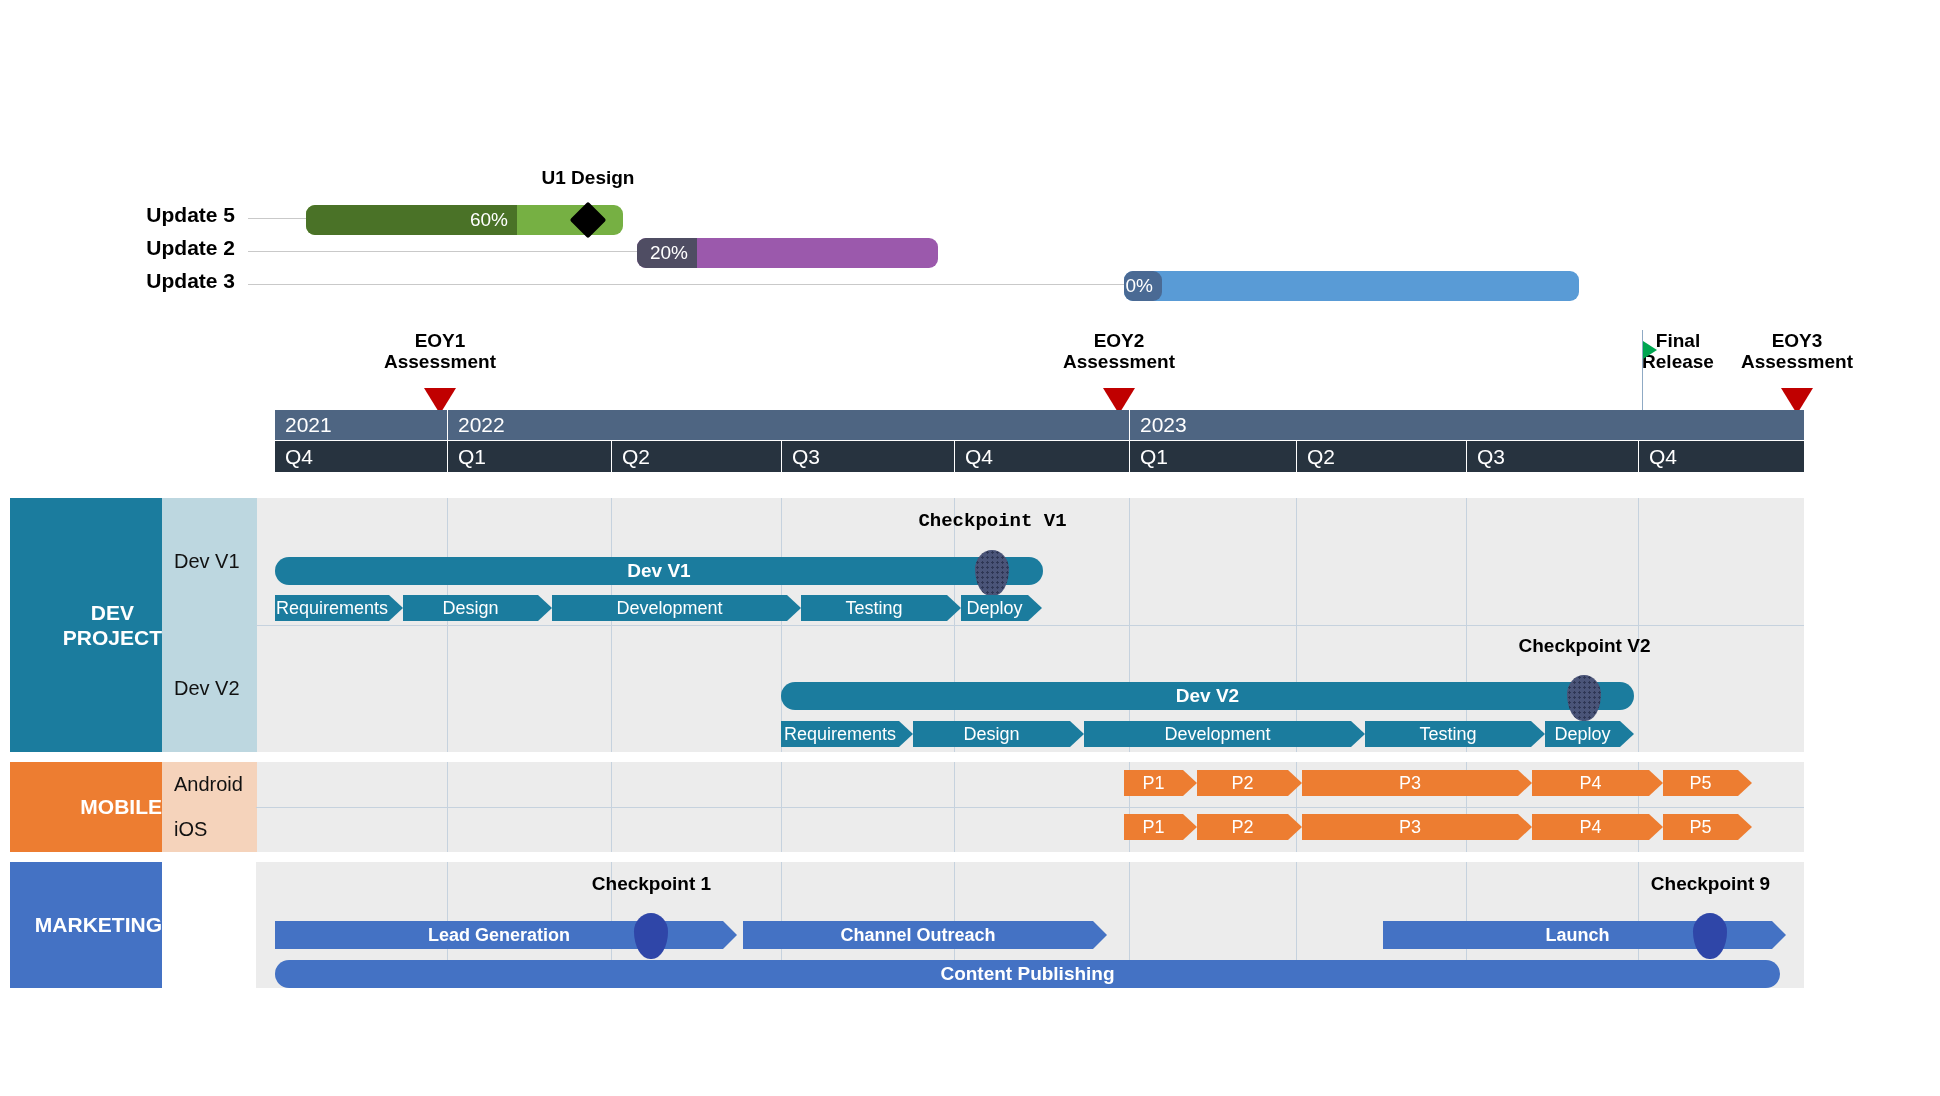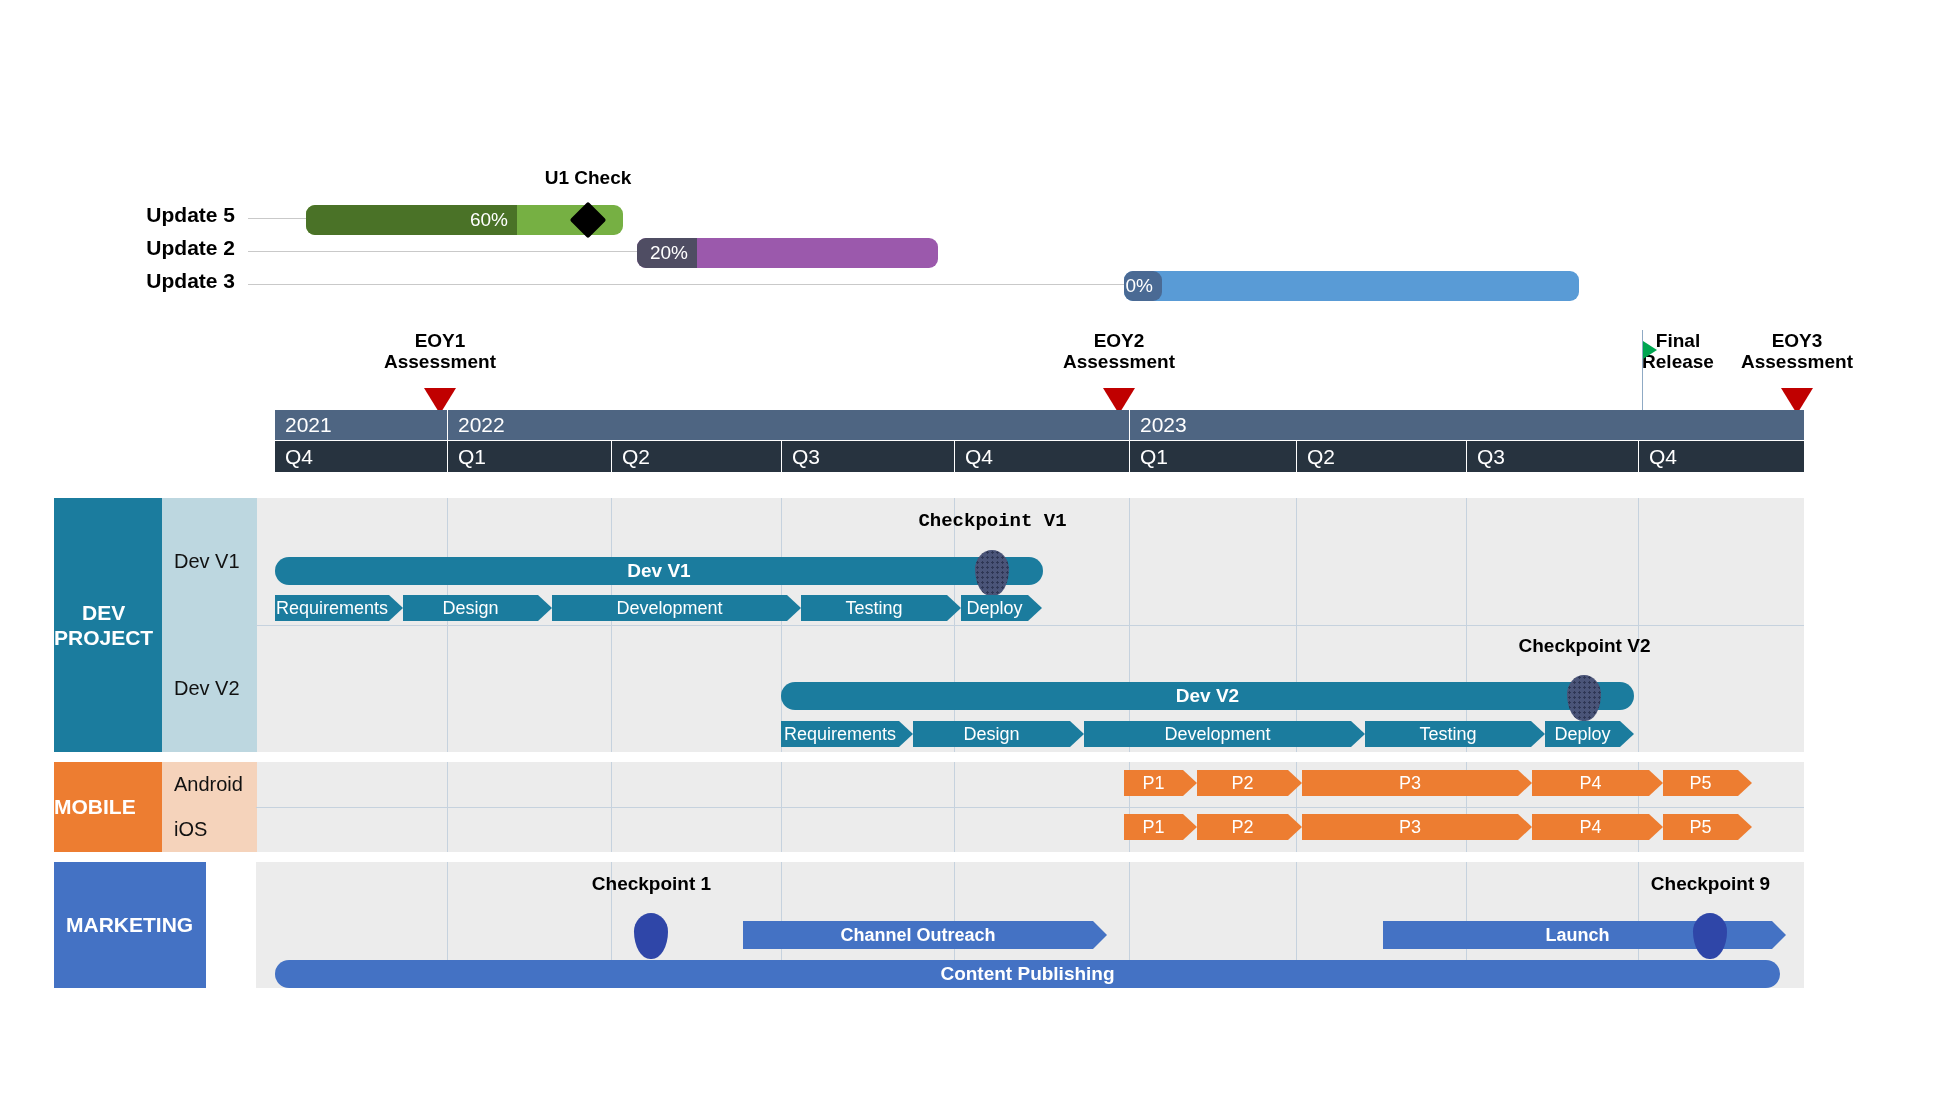--- a/index.html
+++ b/index.html
@@ -58,22 +58,22 @@
            border-left:1px solid #ffffff; }
   .q-cell.first{ border-left:none; }
 
   
   .band{ position:absolute; background:#ececec; }
   .gridline{ position:absolute; width:1px; background:#c6d2de; }
   .rowdiv{ position:absolute; height:1px; background:#c6d2de; }
 
   
   .grp{
-    position:absolute; display:flex; align-items:center; justify-content:flex-start;
-    color:#fff; font-weight:700; font-size:21px; text-align:center; line-height:1.2;margin-left:44px;
+    position:absolute; display:flex; align-items:center; justify-content:flex-end;
+    color:#fff; font-weight:700; font-size:21px; text-align:center; line-height:1.2;
   }
   .sub{
     position:absolute; display:flex; align-items:center;
     font-size:20px; color:#111; padding-left:12px;
   }
 
   
   .pillbar{
     position:absolute; border-radius:15px;
     display:flex; align-items:center; justify-content:center;
@@ -102,21 +102,21 @@
 </style>
 </head>
 <body>
 
 <div id="stage">
     <div class="upd-label" style="left: 20px; top: 203px; width: 215px;">Update 5</div>
     <div class="upd-line" style="left: 248px; top: 218px; width: 58px;"></div>
     <div class="upd-track" style="left: 306px; top: 205px; width: 317px; background: rgb(118, 176, 67);"></div>
     <div class="upd-fill" style="left: 306px; top: 205px; width: 211px; background: rgb(74, 114, 39);">60%</div>
     <div class="diamond" style="left: 575px; top: 207px;"></div>
-    <div class="ms-cap" style="left: 498px; top: 167px; width: 180px;">U1 Check</div>
+    <div class="ms-cap" style="left: 498px; top: 167px; width: 180px;">U1 Design</div>
     <div class="upd-label" style="left: 20px; top: 236px; width: 215px;">Update 2</div>
     <div class="upd-line" style="left: 248px; top: 251px; width: 389px;"></div>
     <div class="upd-track" style="left: 637px; top: 238px; width: 301px; background: rgb(155, 89, 172);"></div>
     <div class="upd-fill" style="left: 637px; top: 238px; width: 60px; background: rgb(79, 77, 99);">20%</div>
     <div class="upd-label" style="left: 20px; top: 269px; width: 215px;">Update 3</div>
     <div class="upd-line" style="left: 248px; top: 284px; width: 876px;"></div>
     <div class="upd-track" style="left: 1124px; top: 271px; width: 455px; background: rgb(89, 155, 214);"></div>
     <div class="upd-fill full-round" style="left: 1124px; top: 271px; width: 38px; background: rgb(74, 106, 148);">0%</div>
     <div class="ms-text" style="left: 345px; top: 330px; width: 190px;">
       <div>EOY1</div>
@@ -223,20 +223,21 @@
       </div>
     </div>
     <div class="gridline" style="left: 447px; top: 862px; height: 126px;"></div>
     <div class="gridline" style="left: 611px; top: 862px; height: 126px;"></div>
     <div class="gridline" style="left: 781px; top: 862px; height: 126px;"></div>
     <div class="gridline" style="left: 954px; top: 862px; height: 126px;"></div>
     <div class="gridline" style="left: 1129px; top: 862px; height: 126px;"></div>
     <div class="gridline" style="left: 1296px; top: 862px; height: 126px;"></div>
     <div class="gridline" style="left: 1466px; top: 862px; height: 126px;"></div>
     <div class="gridline" style="left: 1638px; top: 862px; height: 126px;"></div>
+    <div class="chev bold" style="left: 275px; top: 921px; width: 462px; height: 28px; background: rgb(68, 114, 196); clip-path: polygon(0px 0px, 448px 0px, 462px 50%, 448px 100%, 0px 100%); padding-right: 14px;">Lead Generation</div>
     <div class="ckpt solid" style="left: 634px; top: 913px;"></div>
     <div class="ckpt-cap" style="left: 544px; top: 873px; width: 215px;">Checkpoint 1</div>
     <div class="chev bold" style="left: 1383px; top: 921px; width: 403px; height: 28px; background: rgb(68, 114, 196); clip-path: polygon(0px 0px, 389px 0px, 403px 50%, 389px 100%, 0px 100%); padding-right: 14px;">Launch</div>
     <div class="chev bold" style="left: 743px; top: 921px; width: 364px; height: 28px; background: rgb(68, 114, 196); clip-path: polygon(0px 0px, 350px 0px, 364px 50%, 350px 100%, 0px 100%); padding-right: 14px;">Channel Outreach</div>
     <div class="ckpt solid" style="left: 1693px; top: 913px;"></div>
     <div class="ckpt-cap" style="left: 1603px; top: 873px; width: 215px;">Checkpoint 9</div>
     <div class="pillbar" style="left: 275px; top: 960px; width: 1505px; height: 28px; background: rgb(68, 114, 196); border-radius: 14px;">Content Publishing</div>
   </div>
 
 </body></html>

